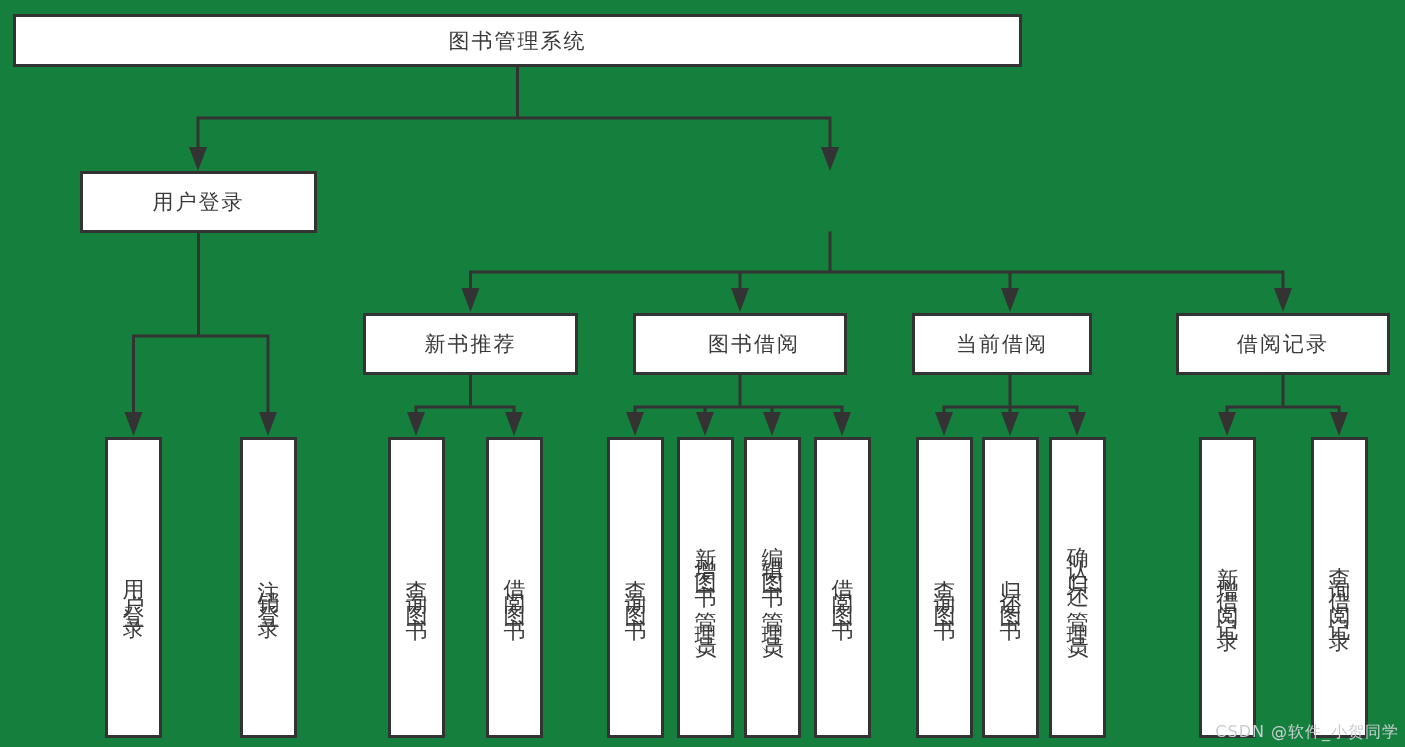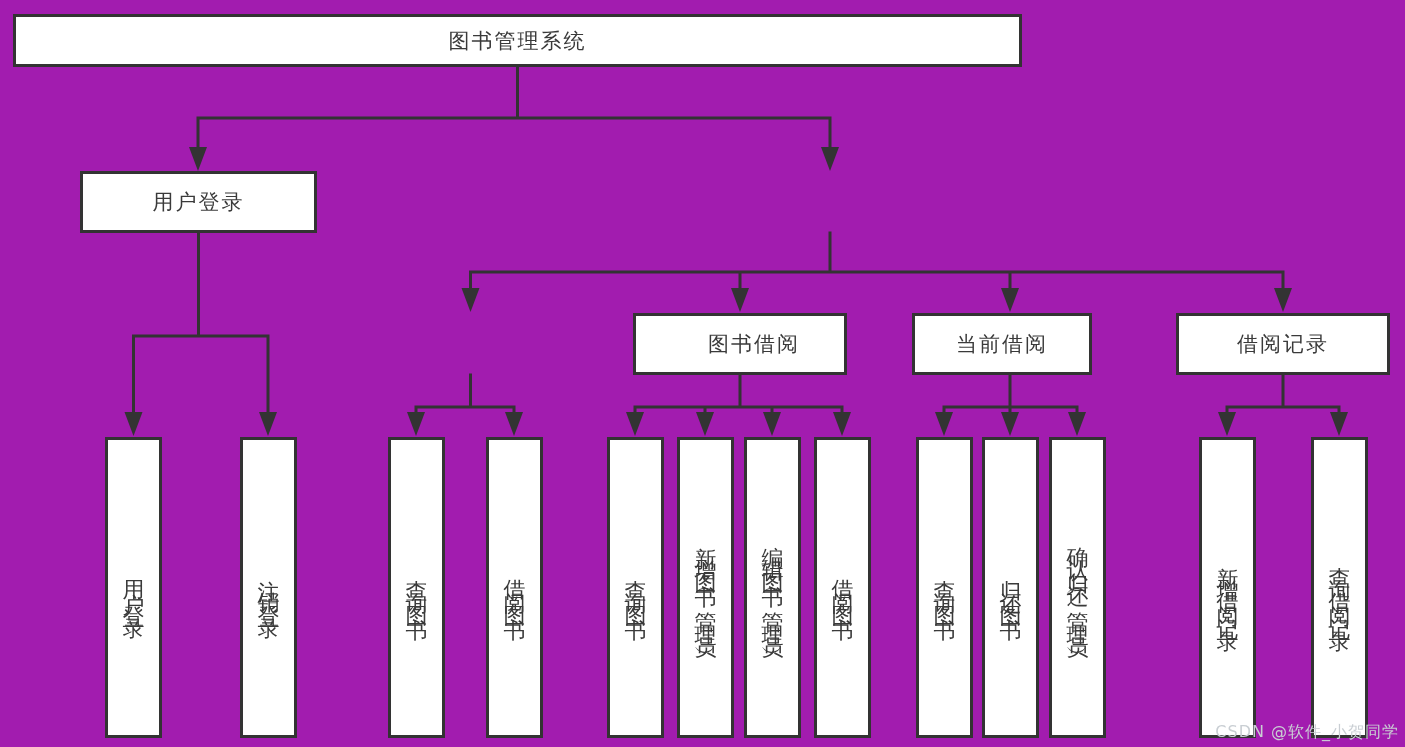--- a/index.html
+++ b/index.html
@@ -1,20 +1,20 @@
 <!DOCTYPE html>
 <html><head>
 <meta charset="utf-8">
 <style>
   html, body { margin: 0; padding: 0; background: #ffffff; }
   .stage {
     position: relative;
     width: 1405px;
     height: 747px;
-    background: #a21caf;
+    background: #15803d;
     font-family: "DejaVu Sans", "Liberation Sans", sans-serif;
     overflow: hidden;
   }
   svg.connectors {
     position: absolute;
     left: 0; top: 0;
     width: 1405px; height: 747px;
     pointer-events: none;
   }
   .node {
@@ -88,20 +88,23 @@
   </svg>
 
   <div class="node" style="left:13px; top:14px; width:1009px; height:53px;">
     <span class="lbl">图书管理系统</span>
   </div>
 
   <div class="node" style="left:80px; top:171px; width:237px; height:62px;">
     <span class="lbl">用户登录</span>
   </div>
 
+  <div class="node" style="left:363px; top:313px; width:215px; height:62px;">
+    <span class="lbl">新书推荐</span>
+  </div>
   <div class="node" style="left:633px; top:313px; width:214px; height:62px;padding-left:28px;">
     <span class="lbl">图书借阅</span>
   </div>
   <div class="node" style="left:872px; top:313px; width:180px; height:62px;margin-left:40px;">
     <span class="lbl">当前借阅</span>
   </div>
   <div class="node" style="left:1176px; top:313px; width:214px; height:62px;font-family:Liberation Mono, monospace;">
     <span class="lbl">借阅记录</span>
   </div>
 

